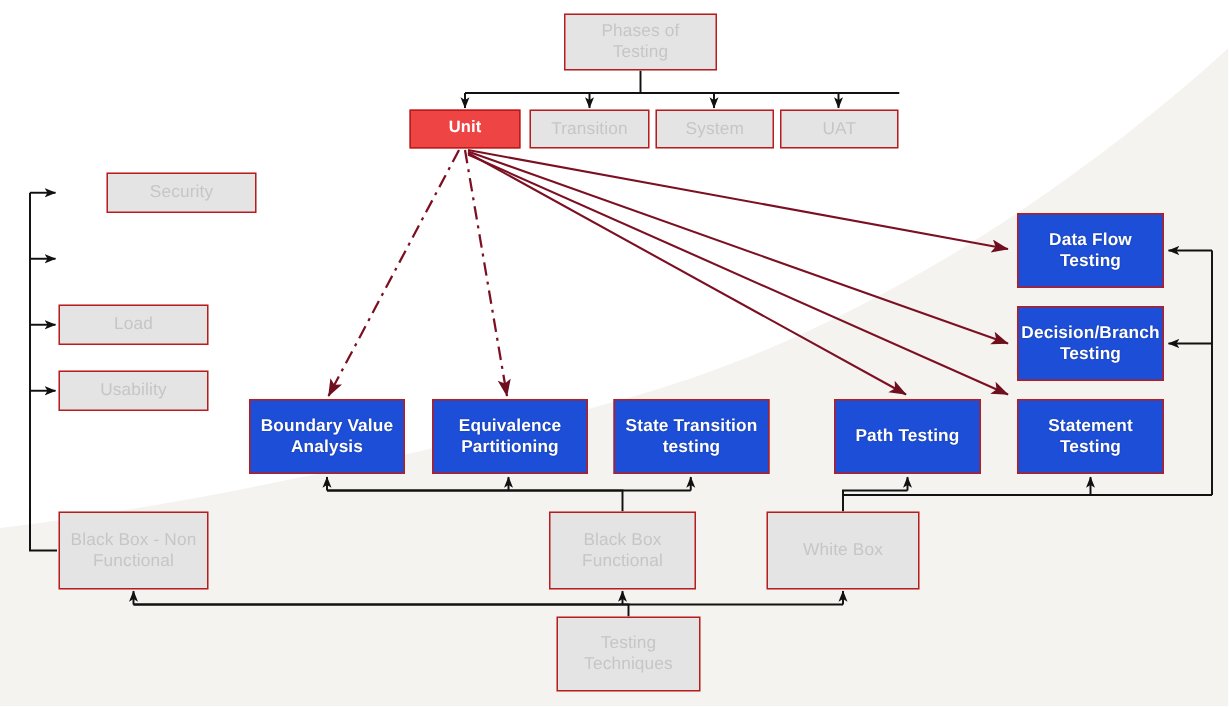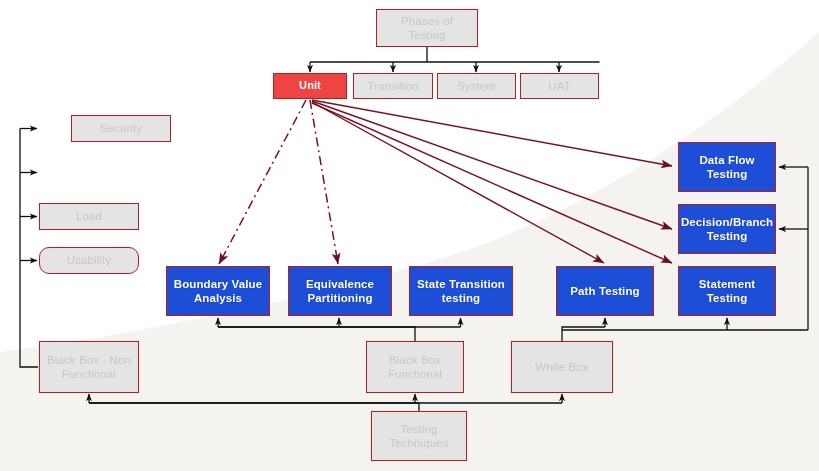--- a/index.html
+++ b/index.html
@@ -140,21 +140,21 @@
 
   <div class="node gray" style="left:437px;top:73px;width:79px;height:26px;">System</div>
 
   <div class="node gray" style="left:520px;top:73px;width:79px;height:26px;">UAT</div>
 
   <div class="node gray" style="left:39px;top:115px;width:100px;height:27px;margin-left:32px;">Security</div>
 
 
   <div class="node gray" style="left:39px;top:203px;width:100px;height:27px;">Load</div>
 
-  <div class="node gray" style="left:39px;top:247px;width:100px;height:27px;border-radius:10px;">Usability</div>
+  <div class="node gray" style="left:39px;top:247px;width:100px;height:27px;">Usability</div>
 
   <div class="node gray" style="left:39px;top:341px;width:100px;height:52px;">Black Box - Non
 Functional</div>
 
   <div class="node purple" style="left:166px;top:266px;width:104px;height:50px;">Boundary Value
 Analysis</div>
 
   <div class="node purple" style="left:288px;top:266px;width:104px;height:50px;">Equivalence
 Partitioning</div>
 

